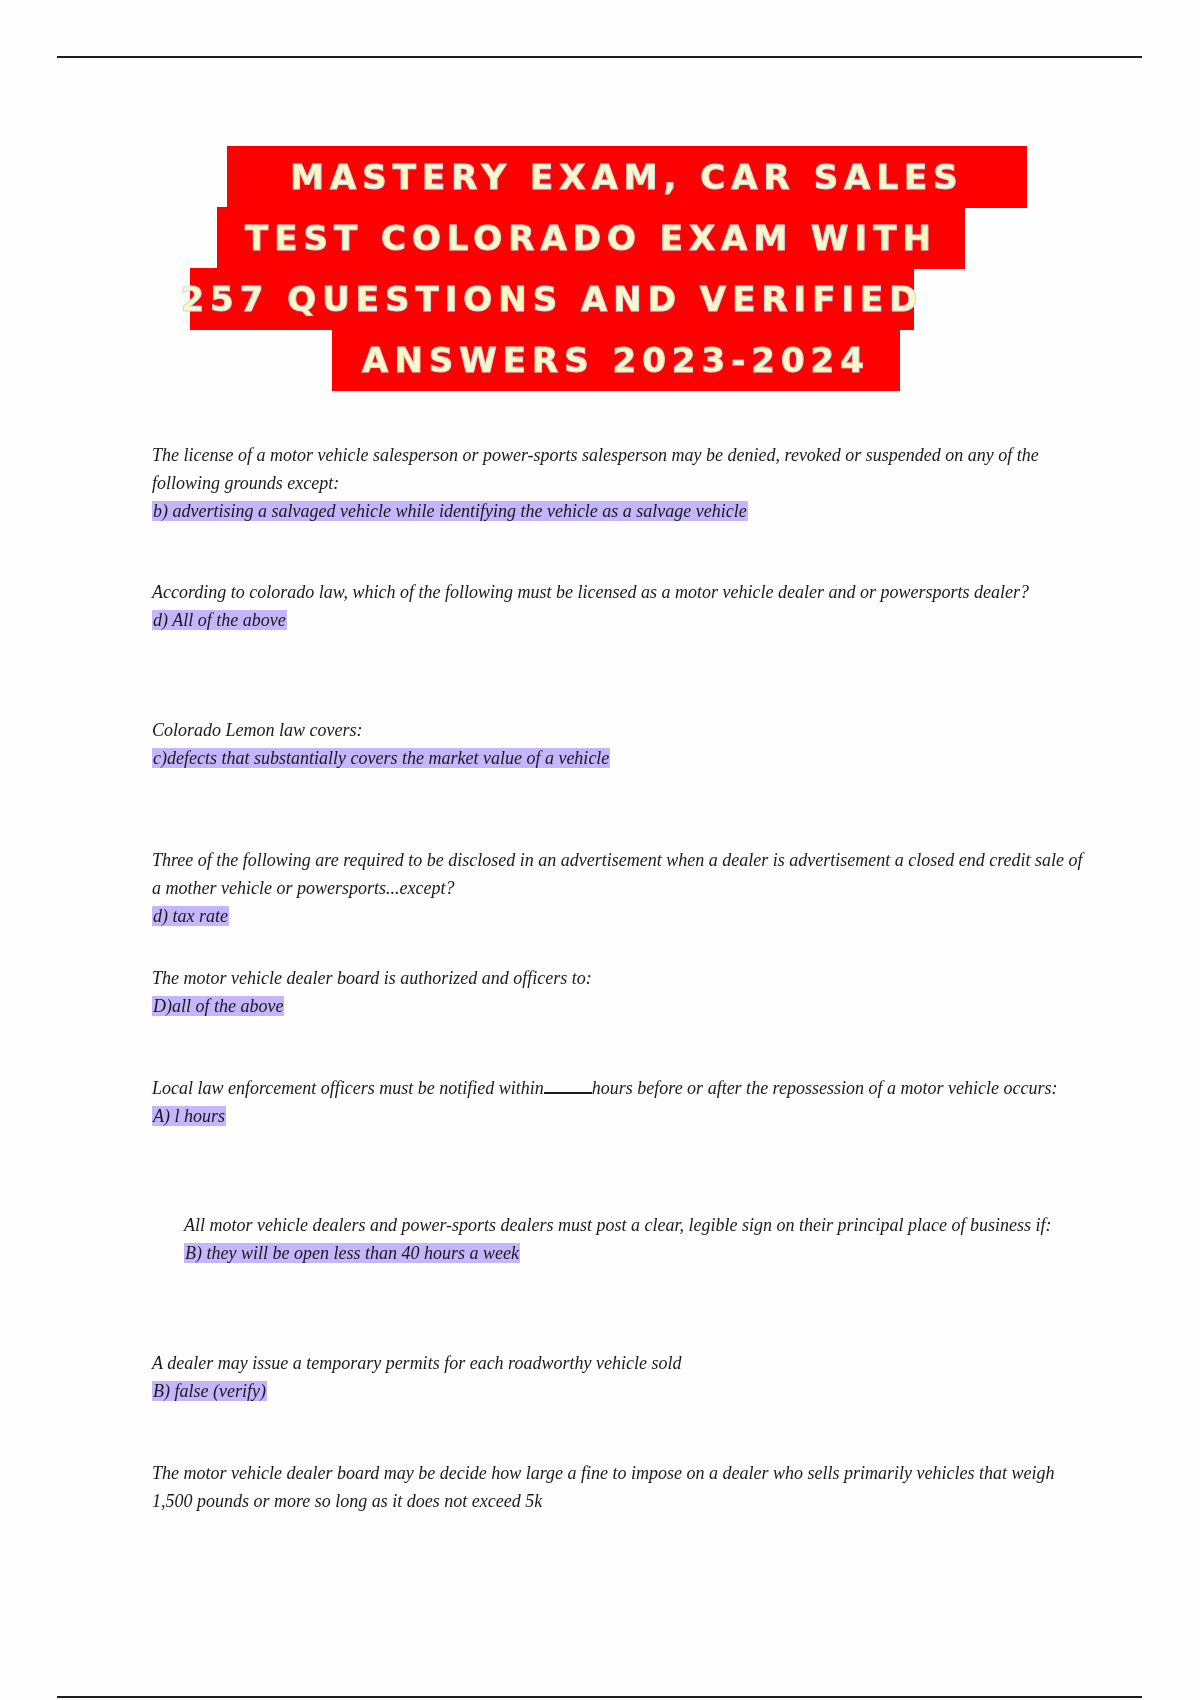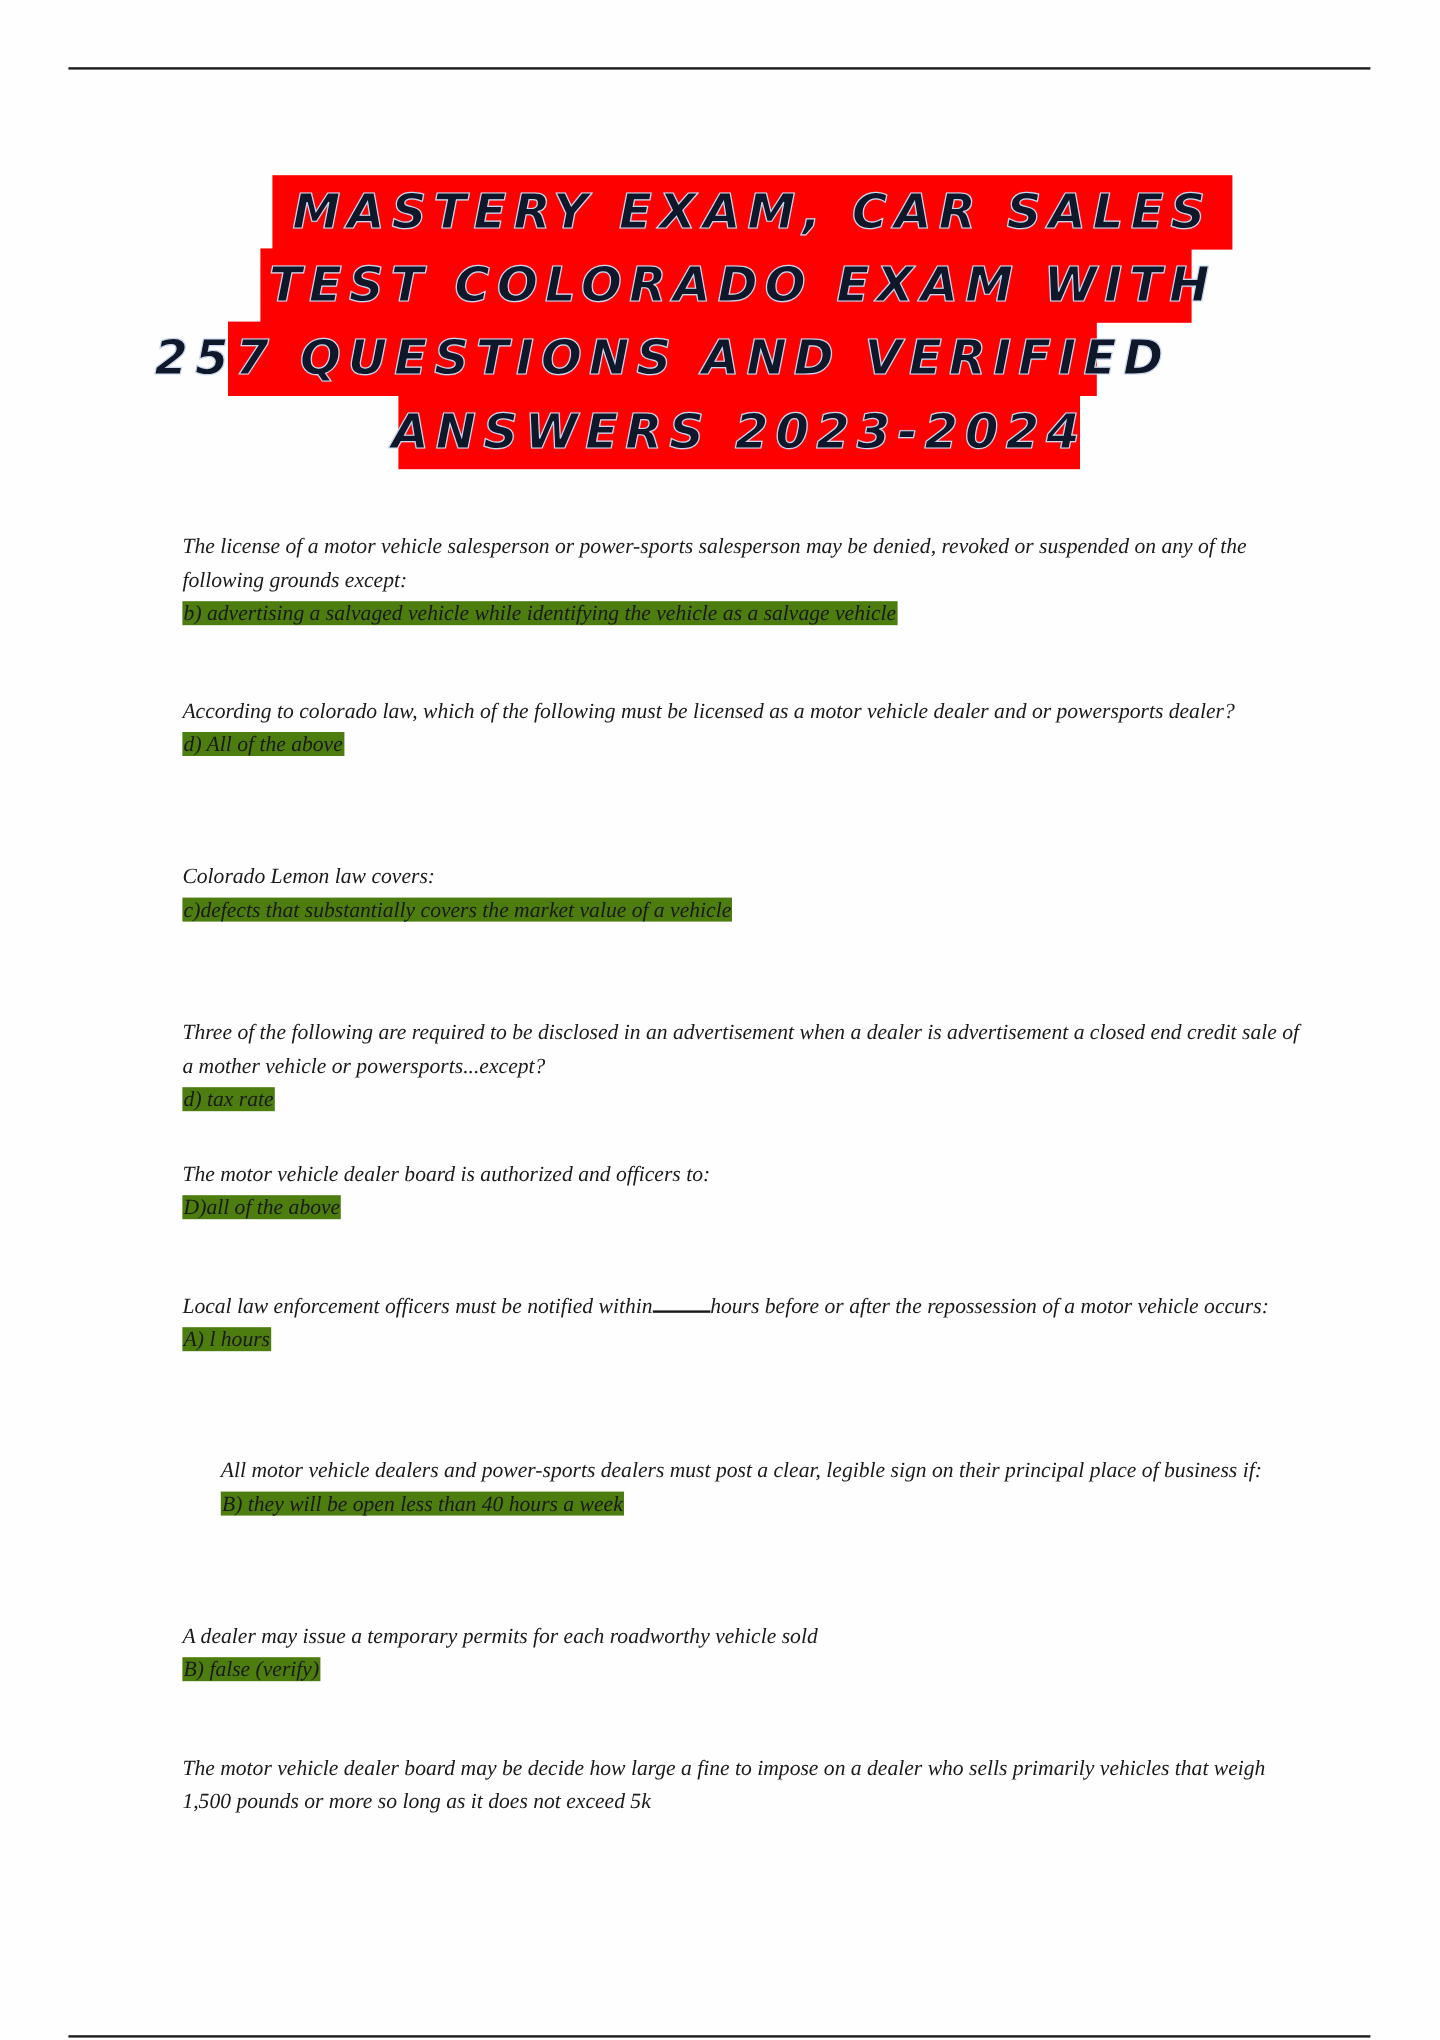--- a/index.html
+++ b/index.html
@@ -8,39 +8,38 @@
     font-family: "Liberation Serif", "DejaVu Serif", serif; color: #1a1a1a;
   }
   .rule { position: absolute; left: 57px; width: 1085px; height: 2px; background: #1e1e1e; }
   .rule.top { top: 56px; }
   .rule.bottom { top: 1696px; }
   .title-block { position: absolute; left: 0; top: 146px; width: 1200px; }
   .title-line {
     position: absolute; height: 62px; background: #fe0000;
     display: flex; align-items: center; justify-content: center;
     font-family: "DejaVu Sans", "Liberation Sans", sans-serif; font-weight: bold;
-    font-size: 40px; letter-spacing: 6px; color: #0f172a;
+    font-size: 34px; letter-spacing: 6px; color: #fef9c3;
     -webkit-text-stroke: 1px #c9d6ee;
     text-shadow: 0 0 1px #dfe6f5;
     white-space: nowrap;
-    font-style: italic;
   }
   .q { position: absolute; left: 152px; width: 940px; font-size: 18px; line-height: 28px; font-style: italic; }
   .q p { margin: 0; }
-  .ans { background: #4d7c0f; display: inline; padding: 0 1px; }
+  .ans { background: #c4b5fd; display: inline; padding: 0 1px; }
   .blank { display: inline-block; width: 48px; border-bottom: 2px solid #1a1a1a; height: 18px; vertical-align: baseline; }
 </style>
 </head>
 <body>
 
 <div class="rule top"></div>
 
 <div class="title-block">
   <div class="title-line" style="left:227px; width:800px; top:0;">MASTERY EXAM, CAR SALES</div>
-  <div class="title-line" style="left:217px; width:748px; top:61px;padding-left:28px;">TEST COLORADO EXAM WITH</div>
+  <div class="title-line" style="left:217px; width:748px; top:61px;">TEST COLORADO EXAM WITH</div>
   <div class="title-line" style="left:190px; width:724px; top:122px;">257 QUESTIONS AND VERIFIED</div>
   <div class="title-line" style="left:332px; width:568px; top:183px;">ANSWERS 2023-2024</div>
 </div>
 
 <div class="q" style="top:441px;">
   <p>The license of a motor vehicle salesperson or power-sports salesperson may be denied, revoked or suspended on any of the following grounds except:</p>
   <span class="ans">b) advertising a salvaged vehicle while identifying the vehicle as a salvage vehicle</span>
 </div>
 
 <div class="q" style="top:578px;">

